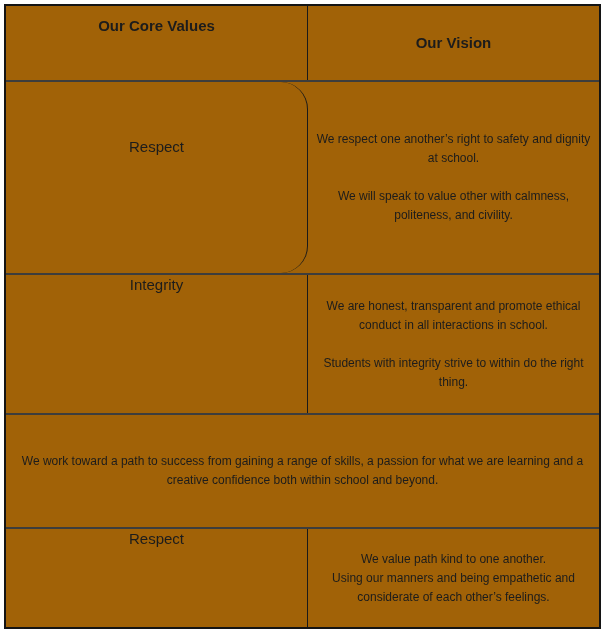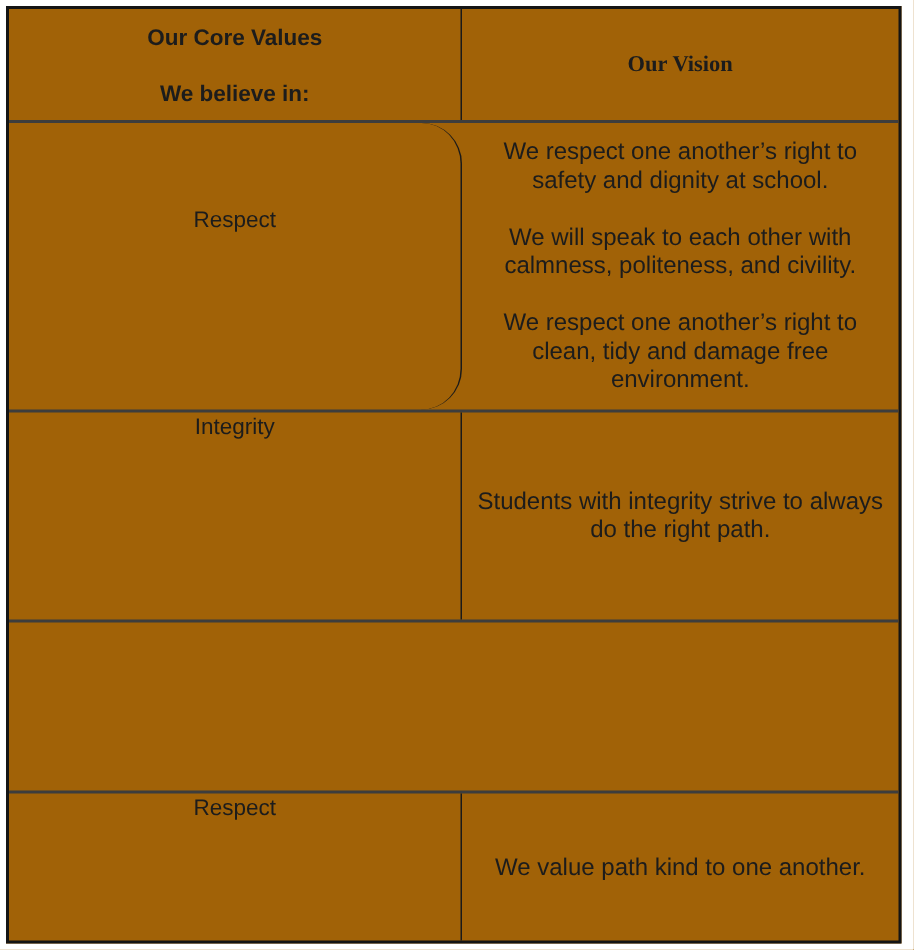--- a/index.html
+++ b/index.html
@@ -67,86 +67,88 @@
     font-size: 15px;
     line-height: 20px;
   }
   .header-left .hl + .hl {
     margin-top: 17px;
   }
   .header-right .hl {
     font-weight: 700;
     font-size: 15px;
     line-height: 20px;
-    font-family: Liberation Serif, serif;
   }
 
   
   .value-label {
     font-size: 15px;
     line-height: 20px;
   }
   
   .values-table > .row:nth-child(2) .left-cell {
     justify-content: flex-start;
     padding-top: 55px;
     border-radius: 27px;
   }
   .vision-cell p {
     margin: 0;
-    font-size: 16px;
+    font-size: 12px;
     line-height: 19px;
   }
   .vision-cell.spaced p + p {
     margin-top: 19px;
   }
   .vision-cell.compact p + p {
     margin-top: 0;
   }
 </style>
 </head>
 <body>
 
 <div class="page">
   <div class="values-table">
     <div class="row">
       <div class="cell left-cell header-left">
         <div class="hl">Our Core Values</div>
-        <div class="hl">We believe in:</div>
       </div>
       <div class="cell right-cell header-right">
         <div class="hl">Our Vision</div>
       </div>
     </div>
 
   <div class="row">
     <div class="cell left-cell">
       <span class="value-label">Respect</span>
     </div>
     <div class="cell right-cell vision-cell spaced">
           <p>We respect one another’s right to safety and dignity at school.</p>
-          <p>We will speak to each other with calmness, politeness, and civility.</p>
-          <p>We respect one another’s right to clean, tidy and damage free environment.</p>
+          <p>We will speak to value other with calmness, politeness, and civility.</p>
         </div>
   </div>
 
   <div class="row">
     <div class="cell left-cell">
       <span class="value-label">Integrity</span>
     </div>
     <div class="cell right-cell vision-cell spaced">
-          <p>Students with integrity strive to always do the right path.</p>
+          <p>We are honest, transparent and promote ethical conduct in all interactions in school.</p>
+          <p>Students with integrity strive to within do the right thing.</p>
         </div>
   </div>
 
   <div class="row">
+    <div class="cell right-cell vision-cell spaced">
+          <p>We work toward a path to success from gaining a range of skills, a passion for what we are learning and a creative confidence both within school and beyond.</p>
+        </div>
   </div>
 
   <div class="row">
     <div class="cell left-cell">
       <span class="value-label">Respect</span>
     </div>
     <div class="cell right-cell vision-cell compact">
           <p>We value path kind to one another.</p>
+          <p>Using our manners and being empathetic and considerate of each other’s feelings.</p>
         </div>
   </div>
 </div>
 </div>
 
 </body></html>

